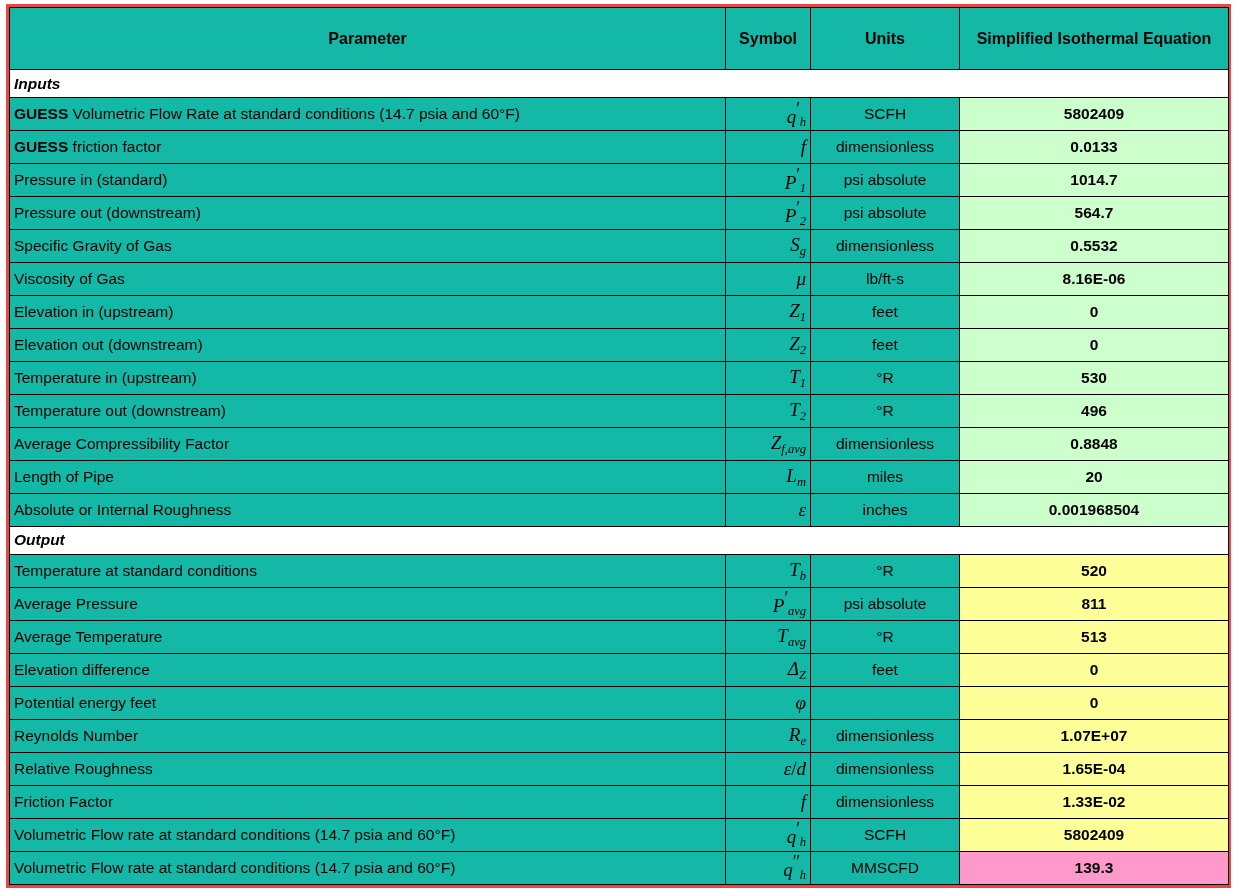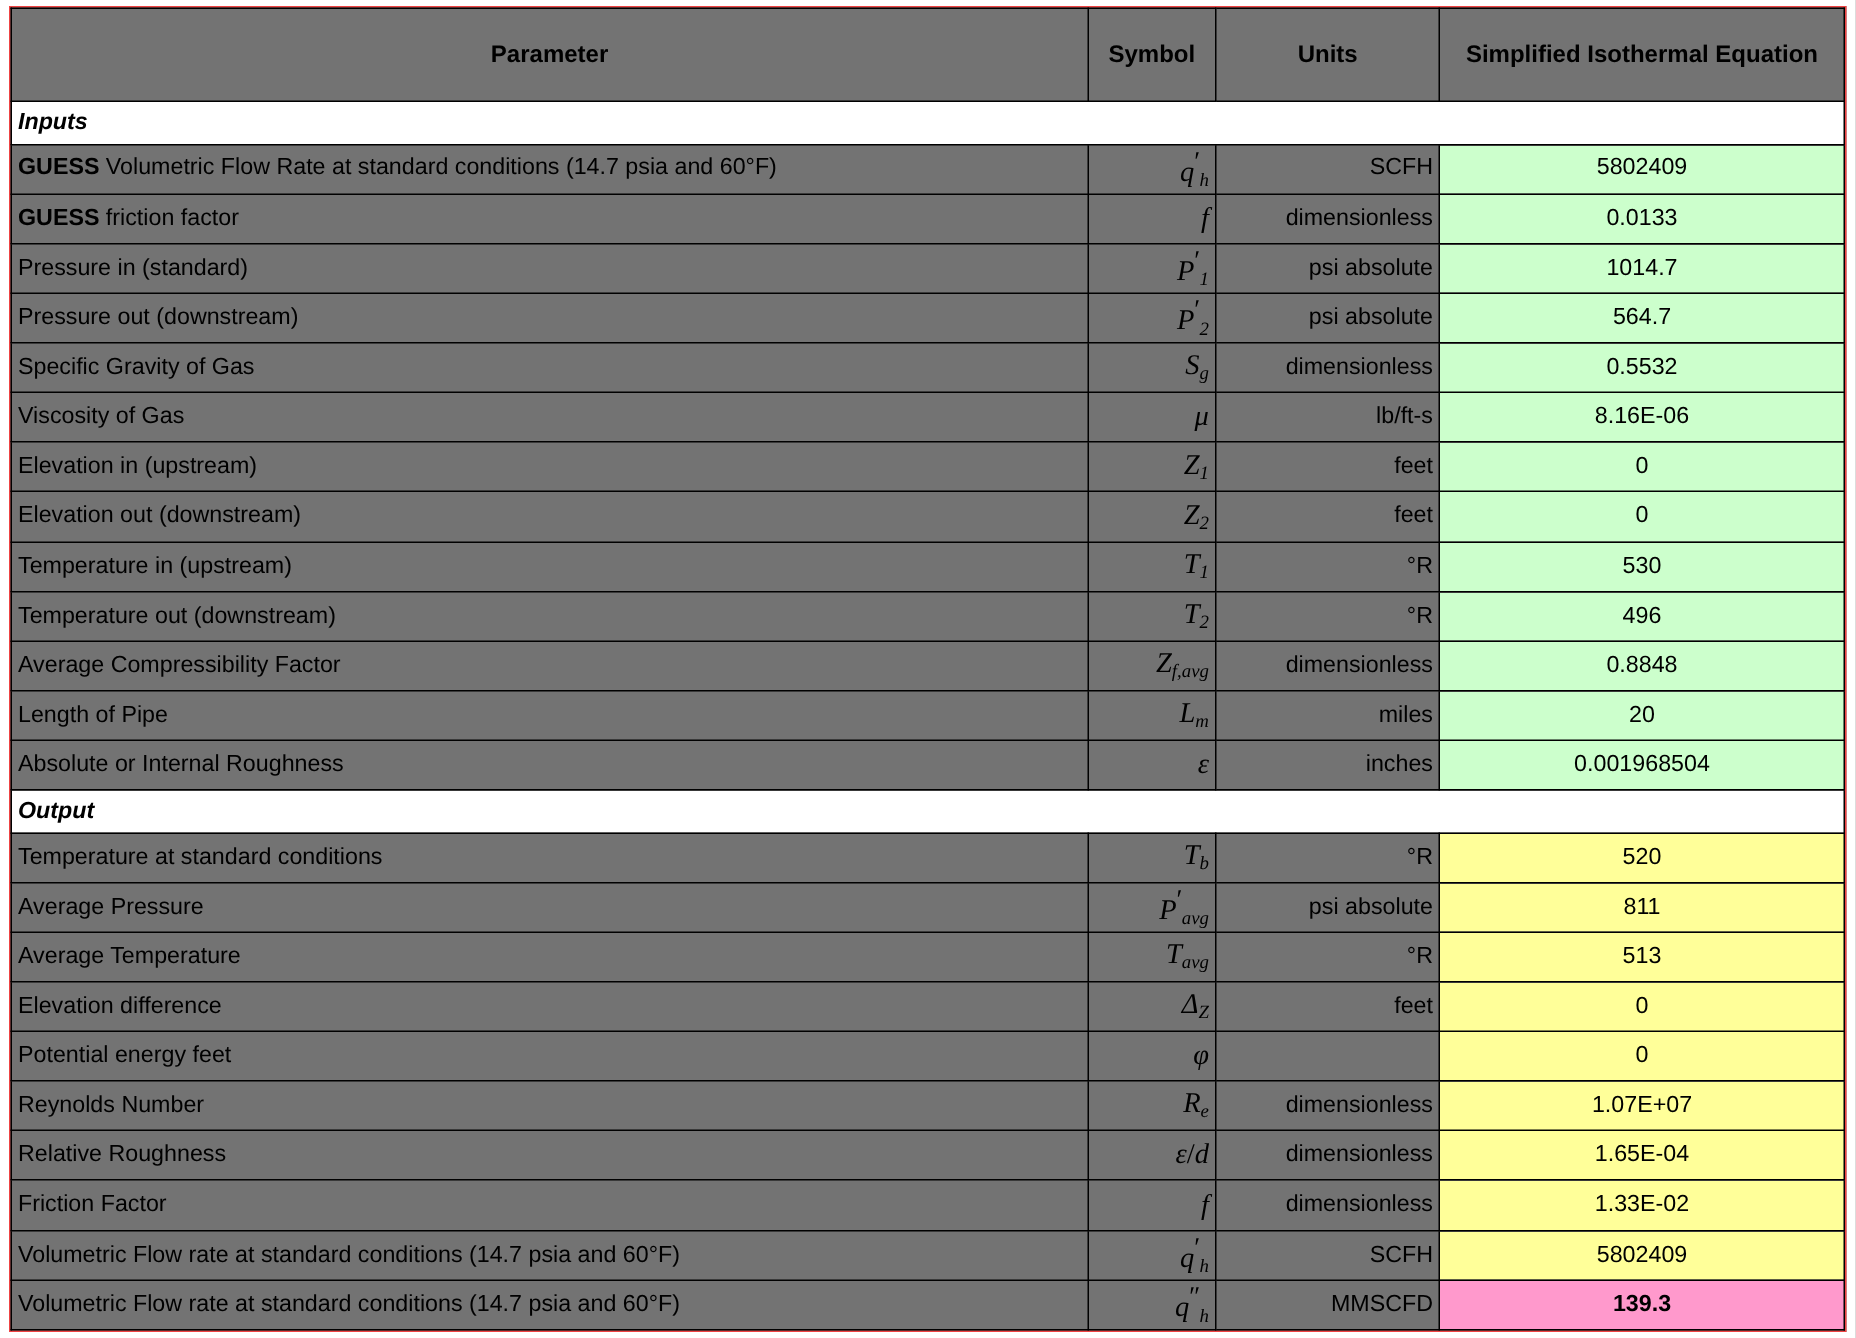--- a/index.html
+++ b/index.html
@@ -15,22 +15,22 @@
     overflow: hidden;
   }
 
   #sheet {
     position: absolute;
     left: 6px;
     top: 4px;
     width: 1225px;
     height: 884px;
     box-sizing: border-box;
-    border: 1px solid #ef4444;
-    background: #737373;
+    border: 3px solid #ef4444;
+    background: #14b8a6;
   }
 
   table.calc {
     width: 100%;
     height: 100%;
     border-collapse: collapse;
     table-layout: fixed;
     font-size: 15.5px;
     line-height: 1.05;
   }
@@ -97,28 +97,29 @@
     font-style: normal;
     font-size: 0.95em;
     vertical-align: 0.42em;
     letter-spacing: -0.5px;
   }
   td.symbol .up {
     font-style: normal;
   }
 
   td.units {
-    text-align: right;
+    text-align: center;
     font-size: 15.5px;
     padding-left: 4px;
   }
 
   td.value {
     text-align: center;
     font-size: 15.5px;
+    font-weight: bold;
   }
 
   td.value.green { background: #CCFFCC; }
   td.value.yellow { background: #FFFF99; margin-top: 19px; }
   td.value.pink  { background: #FF99CC; font-weight: bold; }
 </style>
 </head>
 <body>
 
 <div id="sheet">

